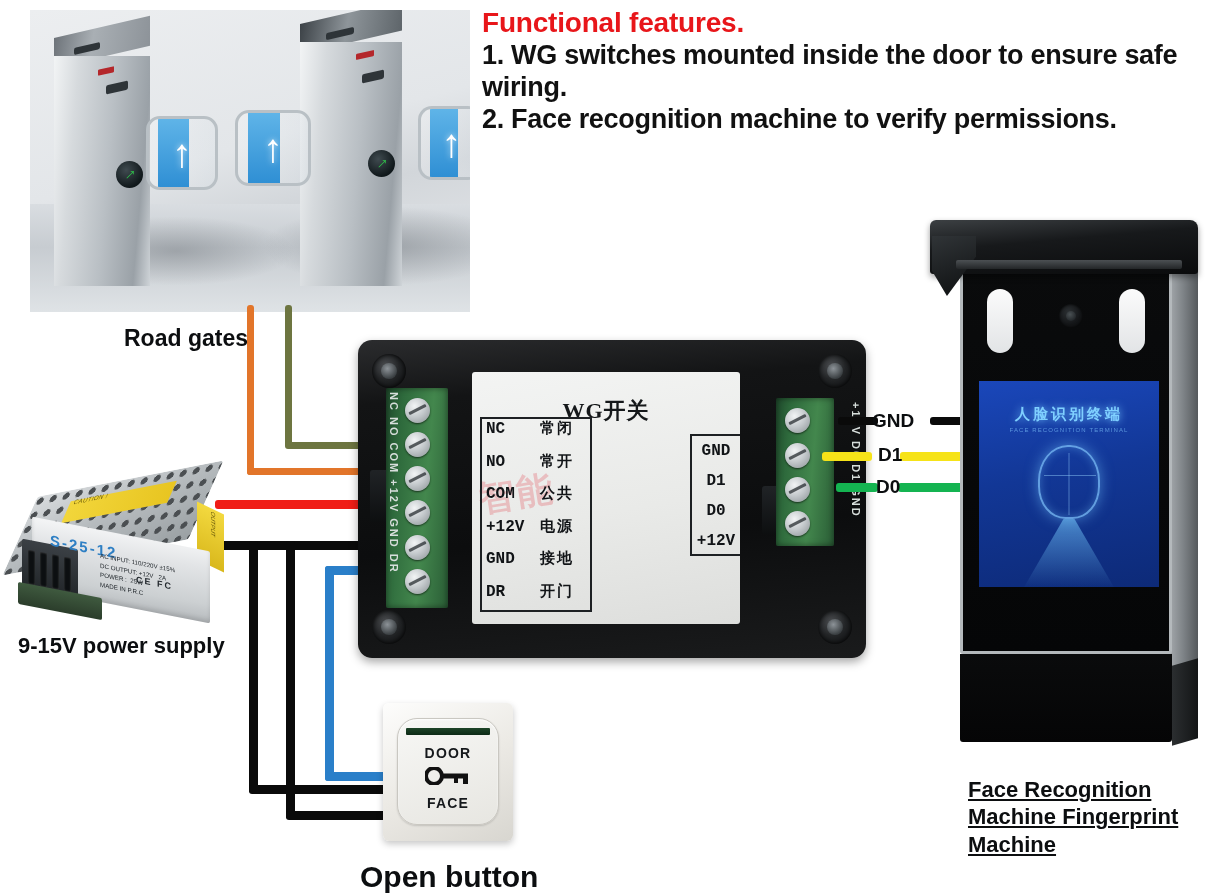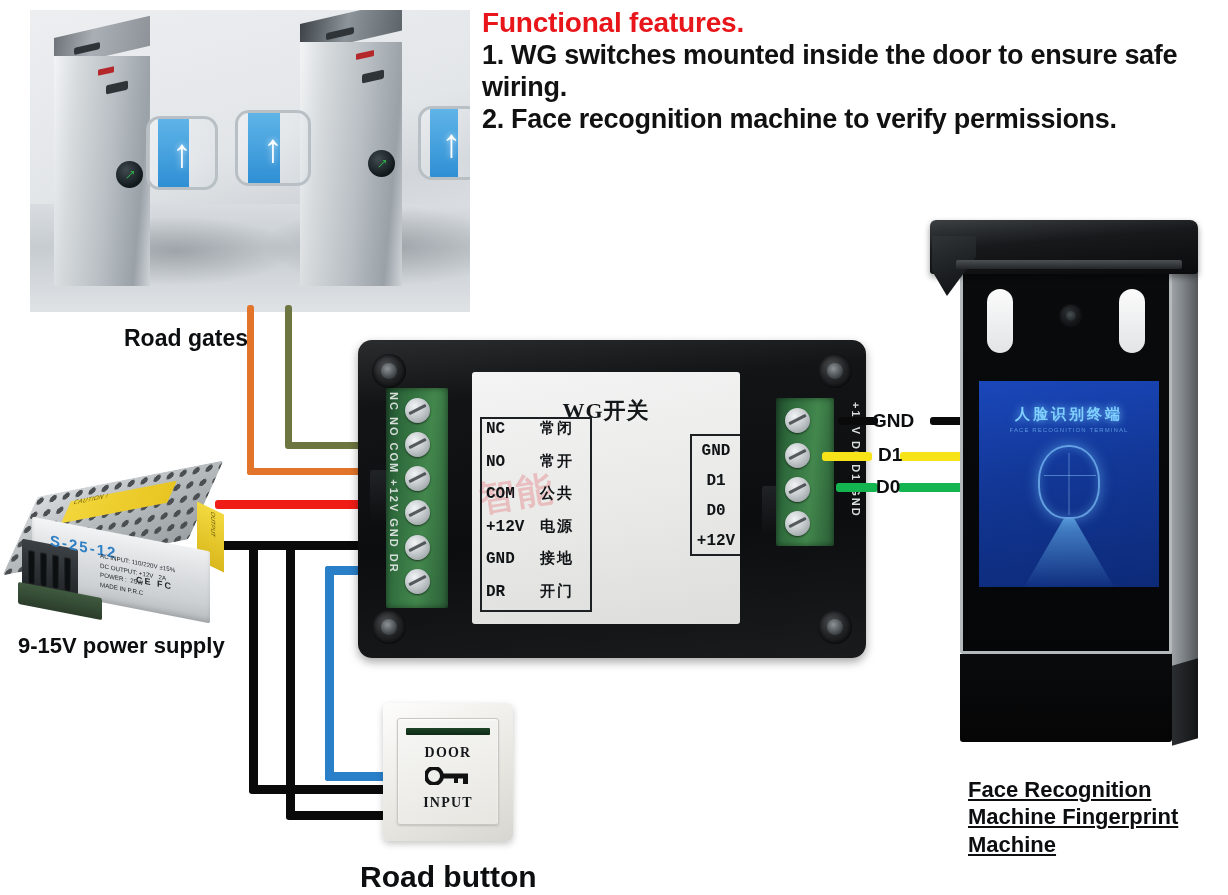--- a/index.html
+++ b/index.html
@@ -209,23 +209,22 @@
 
   
   .exitbtn {
     position: absolute; left: 383px; top: 703px; width: 130px; height: 138px;
     background: linear-gradient(152deg,#fdfdfc 0%,#eceae5 50%,#d8d6d0 100%);
     border-radius: 6px; box-shadow: 0 3px 7px rgba(0,0,0,.22);
   }
   .exit-inner {
     position: absolute; left: 14px; top: 15px; right: 14px; bottom: 16px;
     background: linear-gradient(160deg,#f7f7f5,#e7e6e1);
-    border: 1px solid #c9c7c1; border-radius: 3px;
+    border: 1px solid #c9c7c1; border-radius: 20px;
     box-shadow: inset 0 1px 2px rgba(255,255,255,.9), 0 1px 2px rgba(0,0,0,.15);
-    font-family: Liberation Serif, serif;
   }
   .exit-green {
     position: absolute; left: 8px; top: 9px; right: 8px; height: 7px;
     background: linear-gradient(180deg,#1d4428,#0d2a16); border-radius: 1px;
   }
   .exit-word {
     position: absolute; left: 0; width: 100%; text-align: center;
     font-size: 14px; font-weight: bold; color: #16191c; letter-spacing: 1.2px;
   }
   .exit-key {
@@ -531,22 +530,22 @@
       <div class="exit-green"></div>
       <div class="exit-word" style="top:26px;">DOOR</div>
       <div class="exit-key" style="top:48px;">
         <svg viewBox="0 0 46 18" width="46" height="18" aria-hidden="true">
           <circle cx="9" cy="9" r="8" fill="none" stroke="#111" stroke-width="4"></circle>
           <rect x="15" y="6.5" width="28" height="5" fill="#111"></rect>
           <rect x="38" y="11" width="5" height="6" fill="#111"></rect>
           <rect x="29" y="11" width="4" height="5" fill="#111"></rect>
         </svg>
       </div>
-      <div class="exit-word" style="top:76px;">INPUT</div>
+      <div class="exit-word" style="top:76px;">FACE</div>
     </div>
   </div>
 
   <div class="callout lbl-road">Road gates</div>
   <div class="callout lbl-psu">9-15V power supply</div>
-  <div class="callout lbl-open">Road button</div>
+  <div class="callout lbl-open">Open button</div>
   <div class="callout lbl-face" style="width:250px;text-decoration:underline;">Face Recognition Machine Fingerprint Machine</div>
 
 </div>
 
 </body></html>

